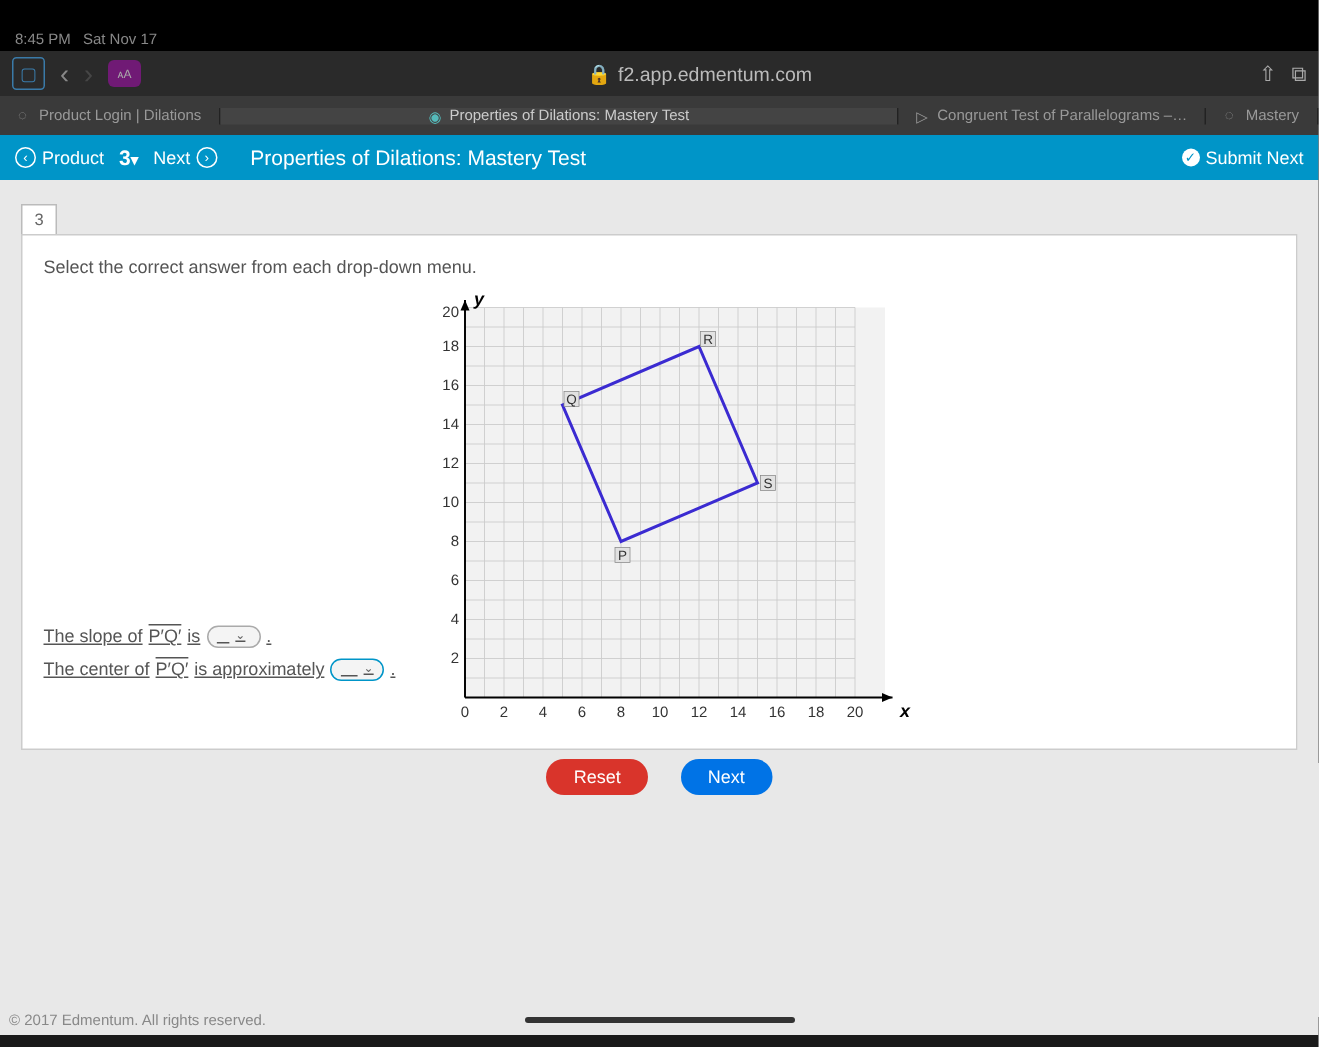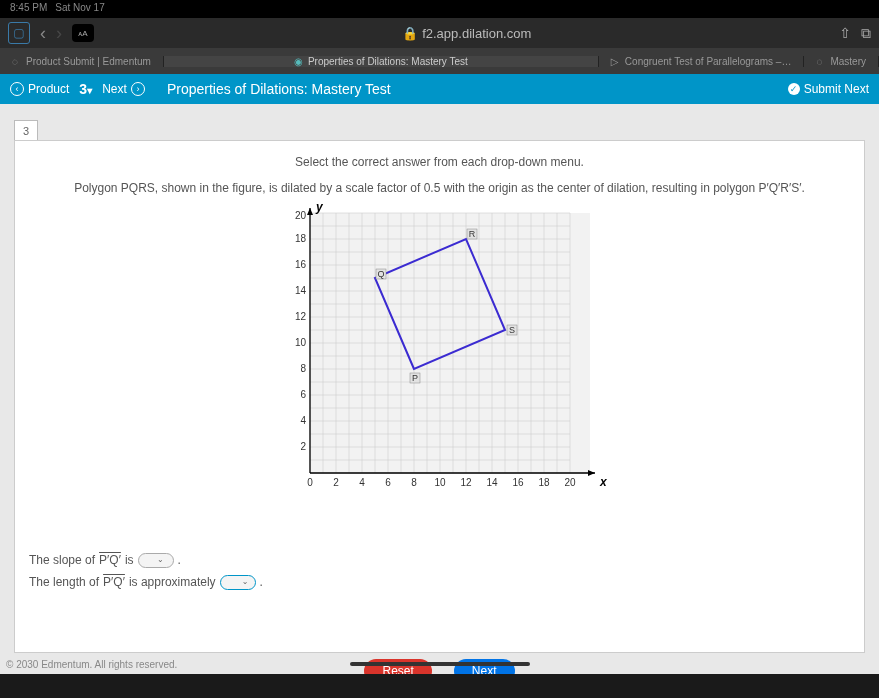--- a/index.html
+++ b/index.html
@@ -5,41 +5,41 @@
   * { margin: 0; padding: 0; box-sizing: border-box; }
   body {
     font-family: -apple-system, BlinkMacSystemFont, "Segoe UI", Arial, sans-serif;
     background: #1a1a1a;
     width: 879px;
     height: 698px;
     overflow: hidden;
     font-size: 13px;
   }
   .status-bar {
-    height: 18px;
+    height: 34px;
     background: #000;
     color: #888;
     font-size: 10px;
     padding: 2px 10px;
     display: flex;
-    align-items: flex-start;
+    align-items: flex-end;
     gap: 8px;
   }
   .browser-bar {
     height: 30px;
     background: #2a2a2a;
     display: flex;
     align-items: center;
     padding: 0 8px;
     gap: 10px;
     color: #aaa;
   }
   .browser-bar .icon-box { width:22px;height:22px;border:1px solid #3a7aa8;border-radius:3px;display:flex;align-items:center;justify-content:center;color:#3a7aa8;font-size:12px;}
   .browser-bar .back { font-size:18px; color:#888; }
-  .browser-bar .pill { width:18px;height:18px;border-radius:50%;background:#000000;display:flex;align-items:center;justify-content:center;font-size:9px;}
+  .browser-bar .pill { width:18px;height:18px;border-radius:50%;background:#701a75;display:flex;align-items:center;justify-content:center;font-size:9px;}
   .url-area { flex:1; text-align:center; font-size:13px; color:#bbb; display:flex; align-items:center; justify-content:center; gap:4px;}
   .tab-strip {
     height: 26px;
     background: #3a3a3a;
     display: flex;
     align-items: center;
     font-size: 10px;
     color: #999;
   }
   .tab-strip .tab { padding:0 12px; display:flex; align-items:center; gap:4px; border-right:1px solid #222;}
@@ -81,30 +81,29 @@
     margin-top: 6px;
   }
   .card {
     background: #fff;
     border: 1px solid #ccc;
     border-radius: 0;
     padding: 12px 14px;
     color: #555;
     font-size: 12px;
     line-height: 1.5;
-    height: 513px;
+    height: 344px;
     position: relative;
-    text-align: center;
   }
   .card .row1{margin-bottom:8px;}
   .card .row2{margin-bottom:6px;}
   .graph-wrap{display:flex;justify-content:center;margin-top:4px;}
   .graph{position:relative;width:340px;height:290px;}
   .graph svg{display:block;}
-  .answers{position:absolute;bottom:57px;left:14px;font-size:12px;color:#555;}
+  .answers{position:absolute;bottom:40px;left:14px;font-size:12px;color:#555;text-decoration:underline;}
   .answers .line{display:flex;align-items:center;gap:4px;margin-bottom:4px;}
   .dropdown{display:inline-flex;align-items:center;border:1px solid #aaa;border-radius:10px;padding:1px 6px;background:#f4f4f4;font-size:10px;gap:4px;min-width:36px;height:15px;}
   .dropdown.round2{border:1.5px solid #0095c8;}
   .dropdown .arrow{font-size:8px;color:#666;}
   .btn-row{display:flex;justify-content:center;gap:22px;margin-top:6px;}
   .btn{border:none;border-radius:14px;padding:5px 18px;font-size:12px;color:#fff;cursor:pointer;}
   .btn-reset{background:#d9342b;}
   .btn-next{background:#0073e6;}
   .footer{position:absolute;bottom:4px;left:6px;font-size:10px;color:#888;}
   .bottom-line{position:absolute;bottom:8px;left:50%;transform:translateX(-50%);width:180px;height:4px;background:#333;border-radius:2px;}
@@ -117,30 +116,30 @@
   <span>Sat Nov 17</span>
 </div>
 
 <div class="browser-bar">
   <div class="icon-box">▢</div>
   <div class="back">‹</div>
   <div class="back" style="opacity:.3">›</div>
   <div class="pill" style="font-size:8px;border-radius:4px;width:22px;">ᴀA</div>
   <div class="url-area">
     <span>🔒</span>
-    <span>f2.app.dilation.com</span>
+    <span>f2.app.edmentum.com</span>
   </div>
   <div style="font-size:14px;">⇧</div>
   <div style="font-size:14px;">⧉</div>
 </div>
 
 <div class="tab-strip">
   <div class="tab">
     <span class="tabicon">◌</span>
-    <span>Product Submit | Edmentum</span>
+    <span>Product Login | Dilations</span>
   </div>
   <div class="tab" style="flex:1;justify-content:center;background:#444;color:#ccc">
     <span class="tabicon" style="color:#5bb;">◉</span>
     <span>Properties of Dilations: Mastery Test</span>
   </div>
   <div class="tab">
     <span class="tabicon">▷</span>
     <span>Congruent Test of Parallelograms –…</span>
   </div>
   <div class="tab">
@@ -170,21 +169,20 @@
     <span>Submit Next</span>
   </div>
 </div>
 
 <div class="content">
   <div class="page-tab">
     <span>3</span>
   </div>
   <div class="card">
     <div class="row1">Select the correct answer from each drop-down menu.</div>
-    <div class="row2">Polygon PQRS, shown in the figure, is dilated by a scale factor of 0.5 with the origin as the center of dilation, resulting in polygon P′Q′R′S′.</div>
 
     <div class="graph-wrap">
       <div class="graph">
         <svg width="340" height="290" viewBox="0 0 340 290">
 
           <rect x="40" y="10" width="280" height="260" fill="#f2f2f2"></rect>
 
           <g stroke="#ccc" stroke-width="0.6">
 
             <line x1="40" y1="10" x2="40" y2="270"></line>
@@ -285,32 +283,32 @@
         <span>The slope of </span>
         <span style="text-decoration:overline">P′Q′</span>
         <span> is </span>
         <span class="dropdown">
           <span>&nbsp;&nbsp;&nbsp;</span>
             <span class="arrow">⌄</span>
         </span>
         <span>.</span>
       </div>
       <div class="line">
-        <span>The length of </span>
+        <span>The center of </span>
         <span style="text-decoration:overline">P′Q′</span>
         <span> is approximately </span>
         <span class="dropdown round2">
           <span>&nbsp;&nbsp;&nbsp;&nbsp;</span>
             <span class="arrow">⌄</span>
         </span>
         <span>.</span>
       </div>
     </div>
   </div>
 
   <div class="btn-row">
     <button class="btn btn-reset">Reset</button>
     <button class="btn btn-next">Next</button>
   </div>
 
-  <div class="footer">© 2030 Edmentum. All rights reserved.</div>
+  <div class="footer">© 2017 Edmentum. All rights reserved.</div>
   <div class="bottom-line"></div>
 </div>
 
 </body></html>

